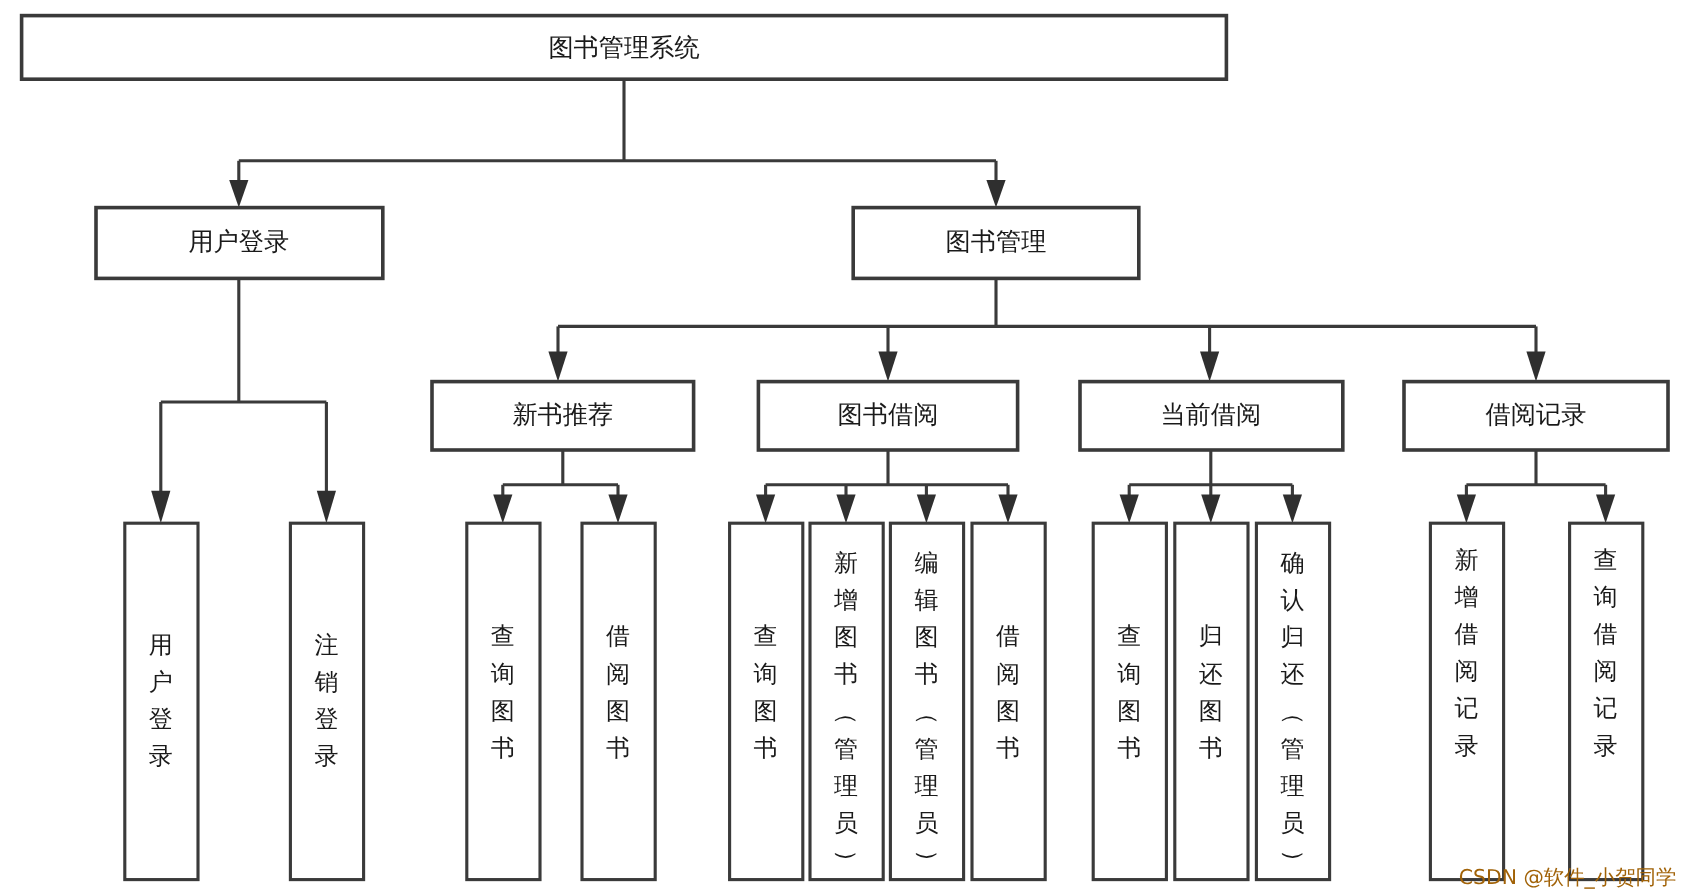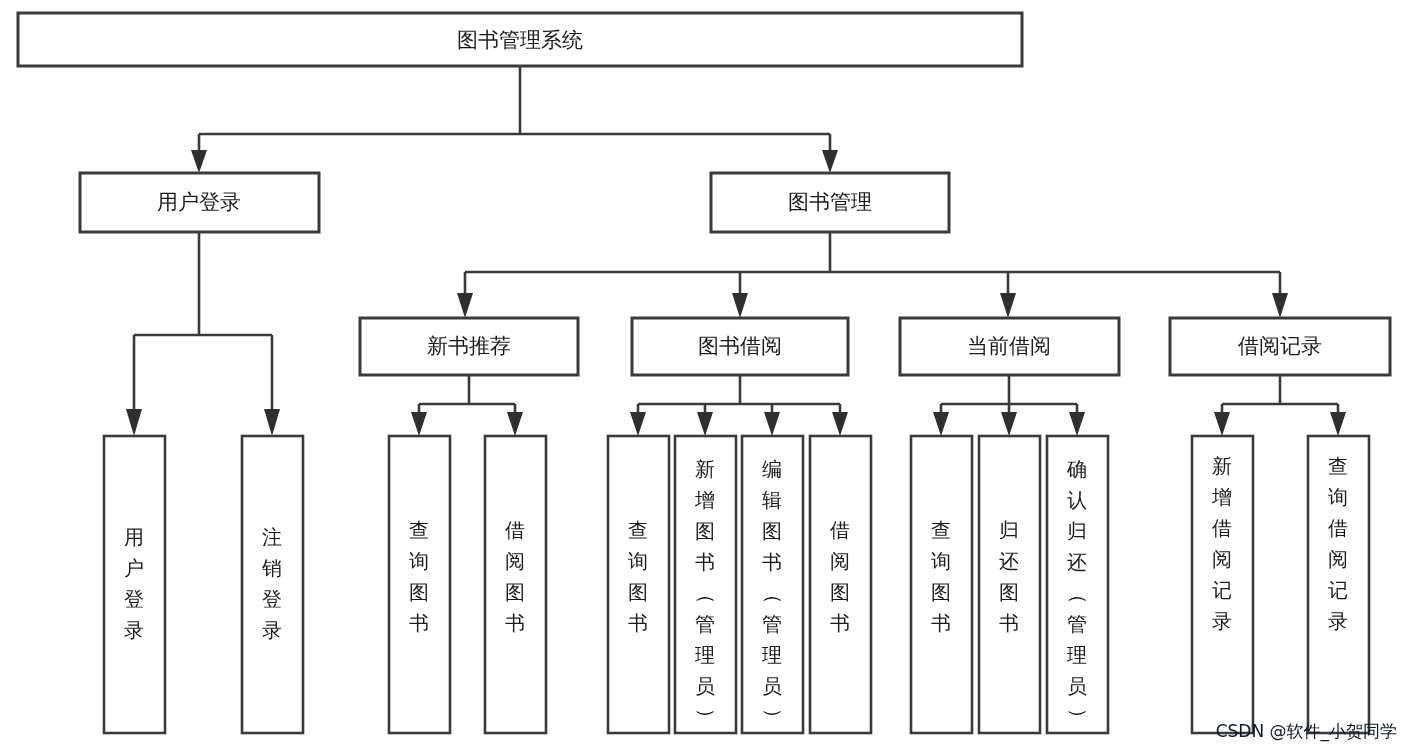--- a/index.html
+++ b/index.html
@@ -59,21 +59,21 @@
     font-size: 20px;
     text-anchor: middle;
     dominant-baseline: middle;
   }
   .watermark {
     position: absolute;
     right: 8px;
     bottom: 4px;
     font-family: "DejaVu Sans", "Liberation Sans", sans-serif;
     font-size: 17px;
-    color: #0f172a;
+    color: #a16207;
     white-space: nowrap;
     user-select: none;
   }
 </style>
 </head>
 <body>
 
 <div id="diagram-root">
   <svg class="flow" viewBox="0 0 1405 747" xmlns="http://www.w3.org/2000/svg">
 

